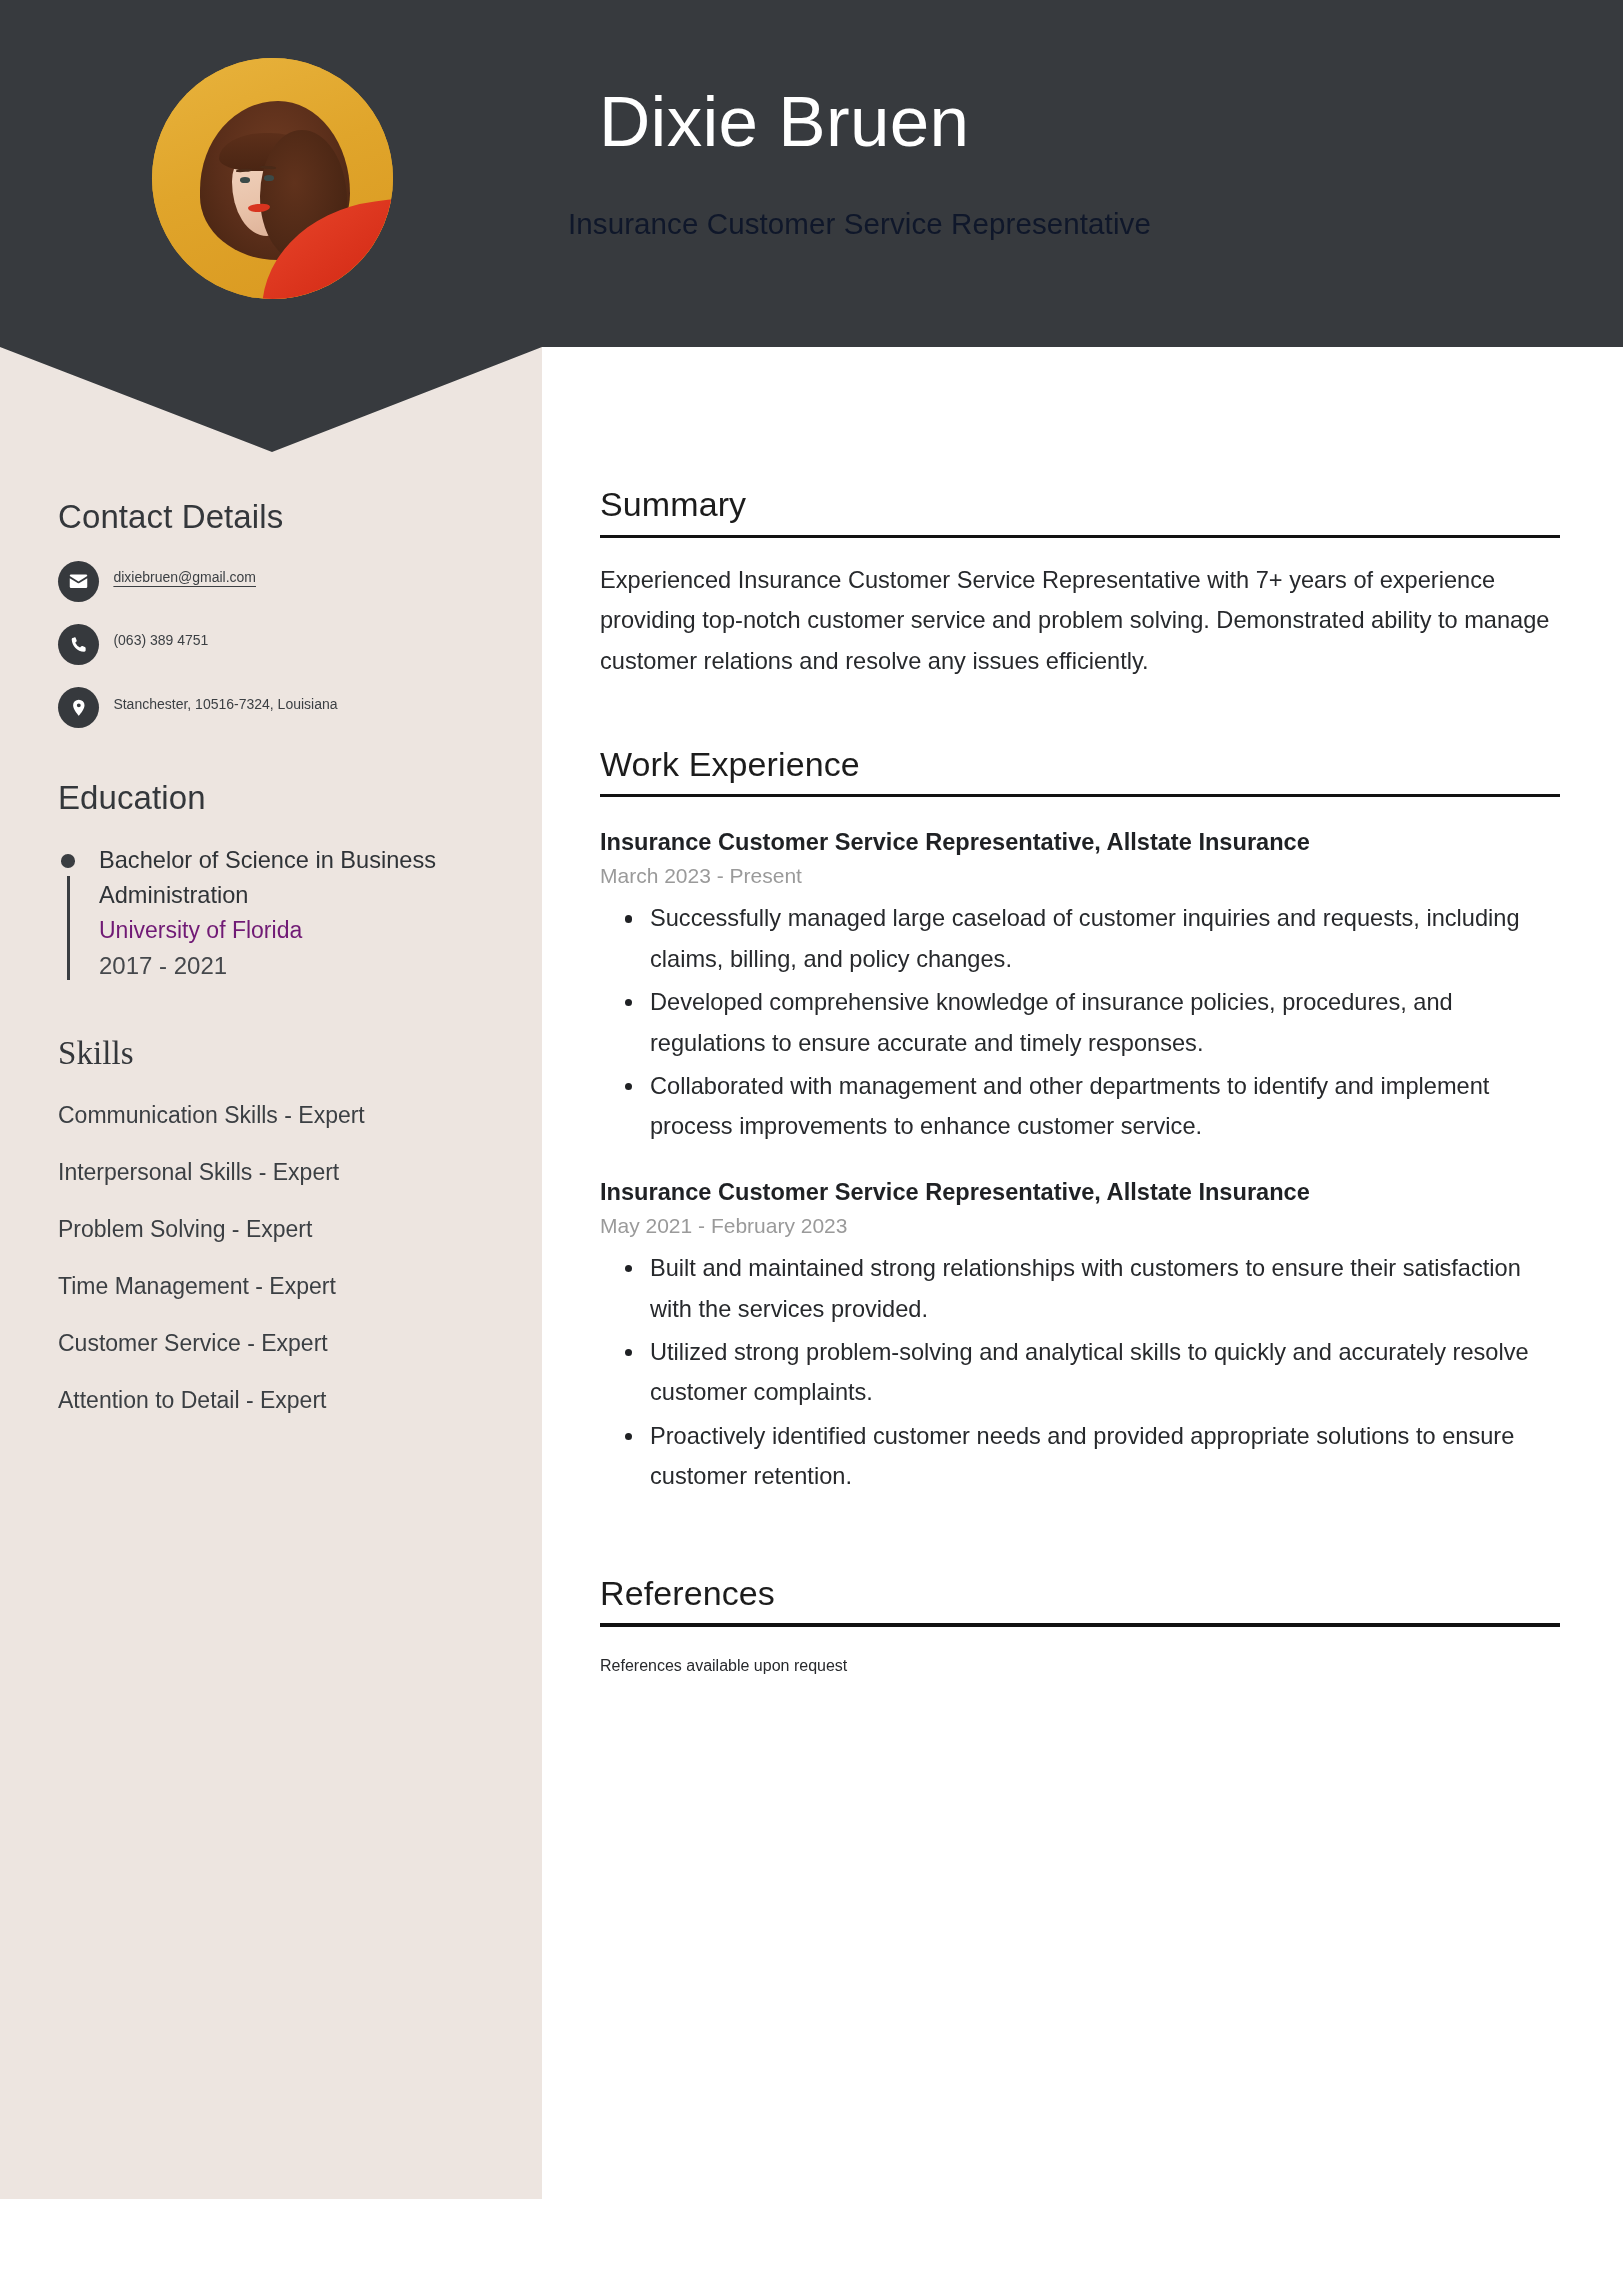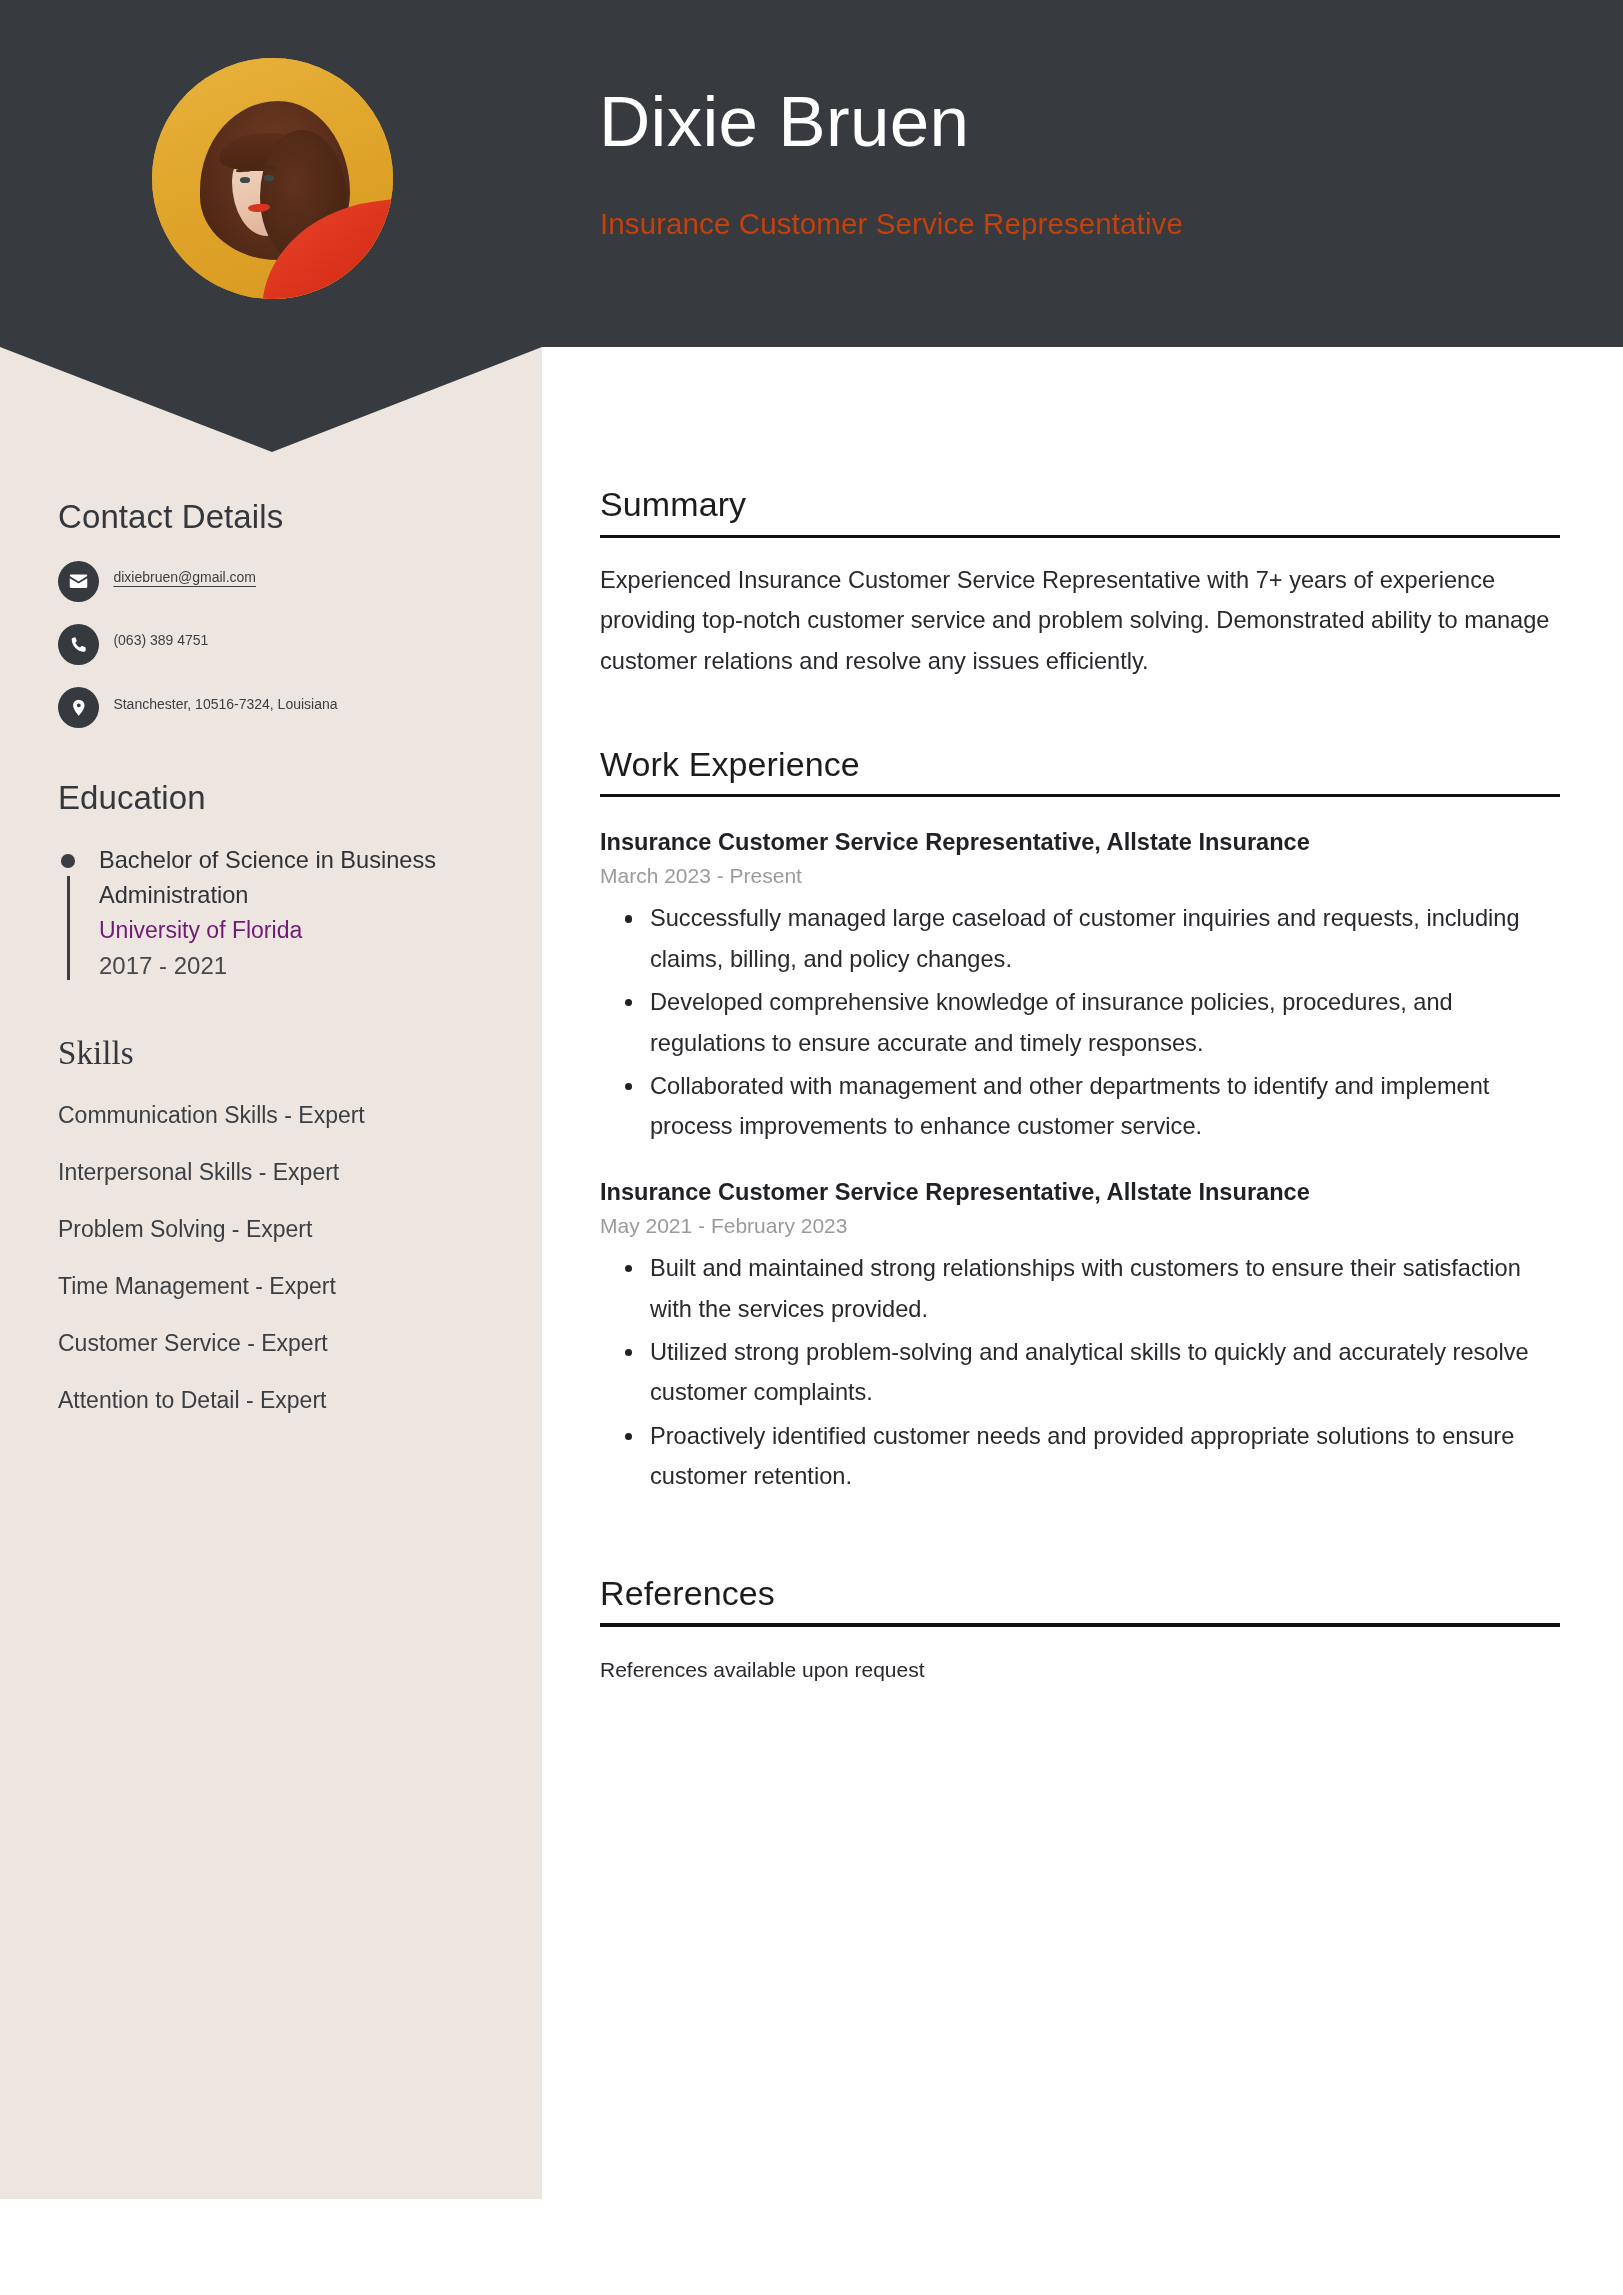--- a/index.html
+++ b/index.html
@@ -144,25 +144,25 @@
     left: 599px;
     top: 85px;
     font-size: 71px;
     font-weight: 400;
     color: #FFFFFF;
     letter-spacing: 0.3px;
     line-height: 1.05;
   }
   .headline {
     position: absolute;
-    left: 600px;
+    left: 568px;
     top: 207px;
     font-size: 29.5px;
     font-weight: 400;
-    color: #c2410c;
+    color: #0f172a;
     letter-spacing: 0.1px;
   }
 
   
   .side {
     position: absolute;
     left: 58px;
     top: 498px;
     width: 432px;
   }
@@ -312,21 +312,21 @@
     left: -25px;
     top: 17px;
     width: 7.2px;
     height: 7.2px;
     border-radius: 50%;
     background: #1F2124;
   }
 
   .gap-work { margin-top: 63px; }
   .gap-ref  { margin-top: 77px; }
-  .ref-body { margin-top: 26px; font-size: 21px; color: #27292C; line-height: 1.6; }
+  .ref-body { margin-top: 26px; font-size: 16px; color: #27292C; line-height: 1.6; }
 </style>
 </head>
 <body>
 
 <div class="page">
 
   <div class="sidebar-bg"></div>
 
   <div class="header"></div>
 

